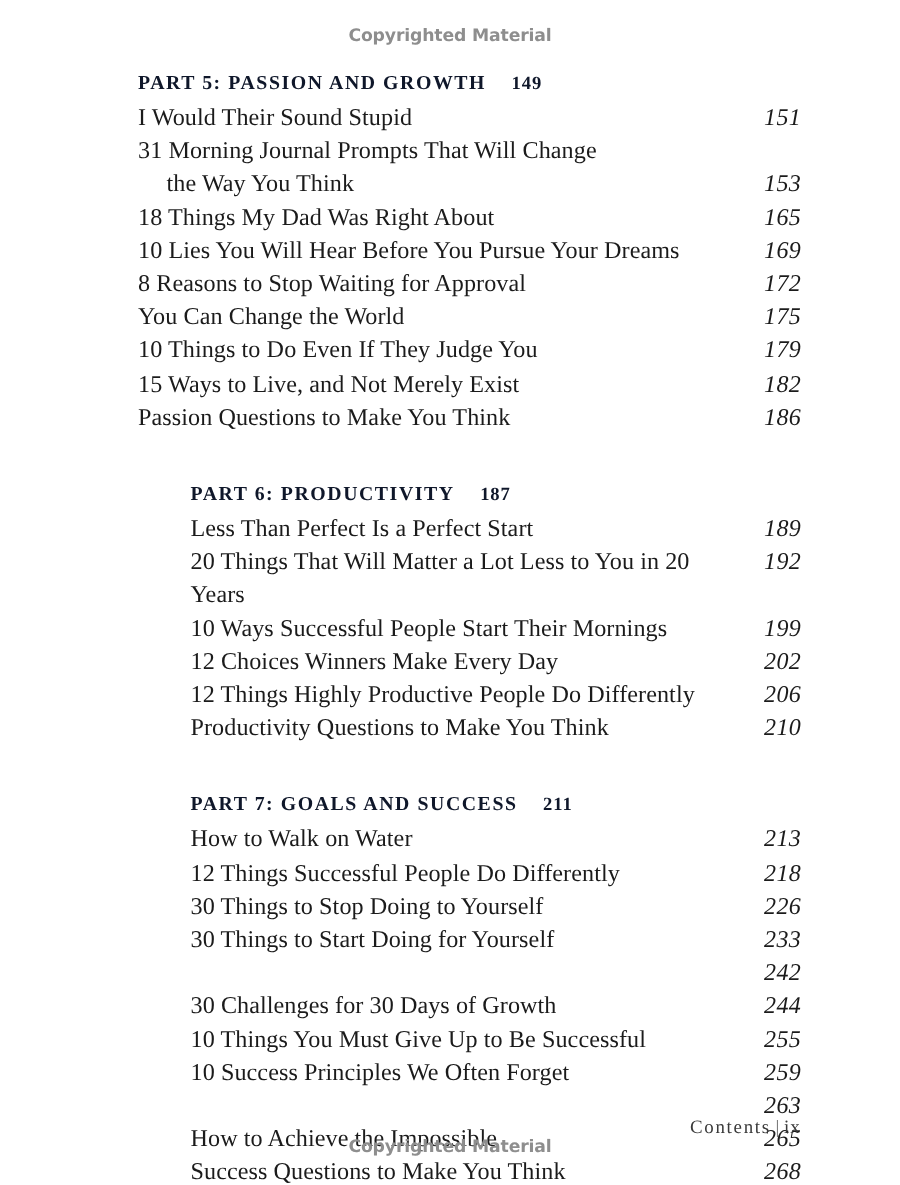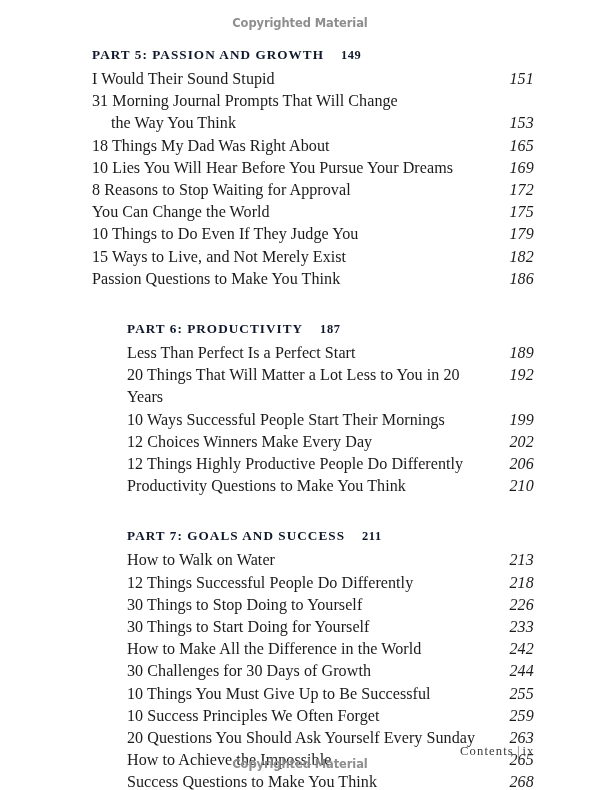--- a/index.html
+++ b/index.html
@@ -241,41 +241,39 @@
           <span class="entry-title">30 Things to Stop Doing to Yourself</span>
           <span class="entry-spacer"></span>
           <span class="entry-page">226</span>
         </div>
         <div class="entry">
           <span class="entry-title">30 Things to Start Doing for Yourself</span>
           <span class="entry-spacer"></span>
           <span class="entry-page">233</span>
         </div>
         <div class="entry">
-          <span class="entry-title">How to Make All the Difference in the World</span>
           <span class="entry-spacer"></span>
           <span class="entry-page">242</span>
         </div>
         <div class="entry">
           <span class="entry-title">30 Challenges for 30 Days of Growth</span>
           <span class="entry-spacer"></span>
           <span class="entry-page">244</span>
         </div>
         <div class="entry">
           <span class="entry-title">10 Things You Must Give Up to Be Successful</span>
           <span class="entry-spacer"></span>
           <span class="entry-page">255</span>
         </div>
         <div class="entry">
           <span class="entry-title">10 Success Principles We Often Forget</span>
           <span class="entry-spacer"></span>
           <span class="entry-page">259</span>
         </div>
         <div class="entry">
-          <span class="entry-title">20 Questions You Should Ask Yourself Every Sunday</span>
           <span class="entry-spacer"></span>
           <span class="entry-page">263</span>
         </div>
         <div class="entry">
           <span class="entry-title">How to Achieve the Impossible</span>
           <span class="entry-spacer"></span>
           <span class="entry-page">265</span>
         </div>
         <div class="entry">
           <span class="entry-title">Success Questions to Make You Think</span>

